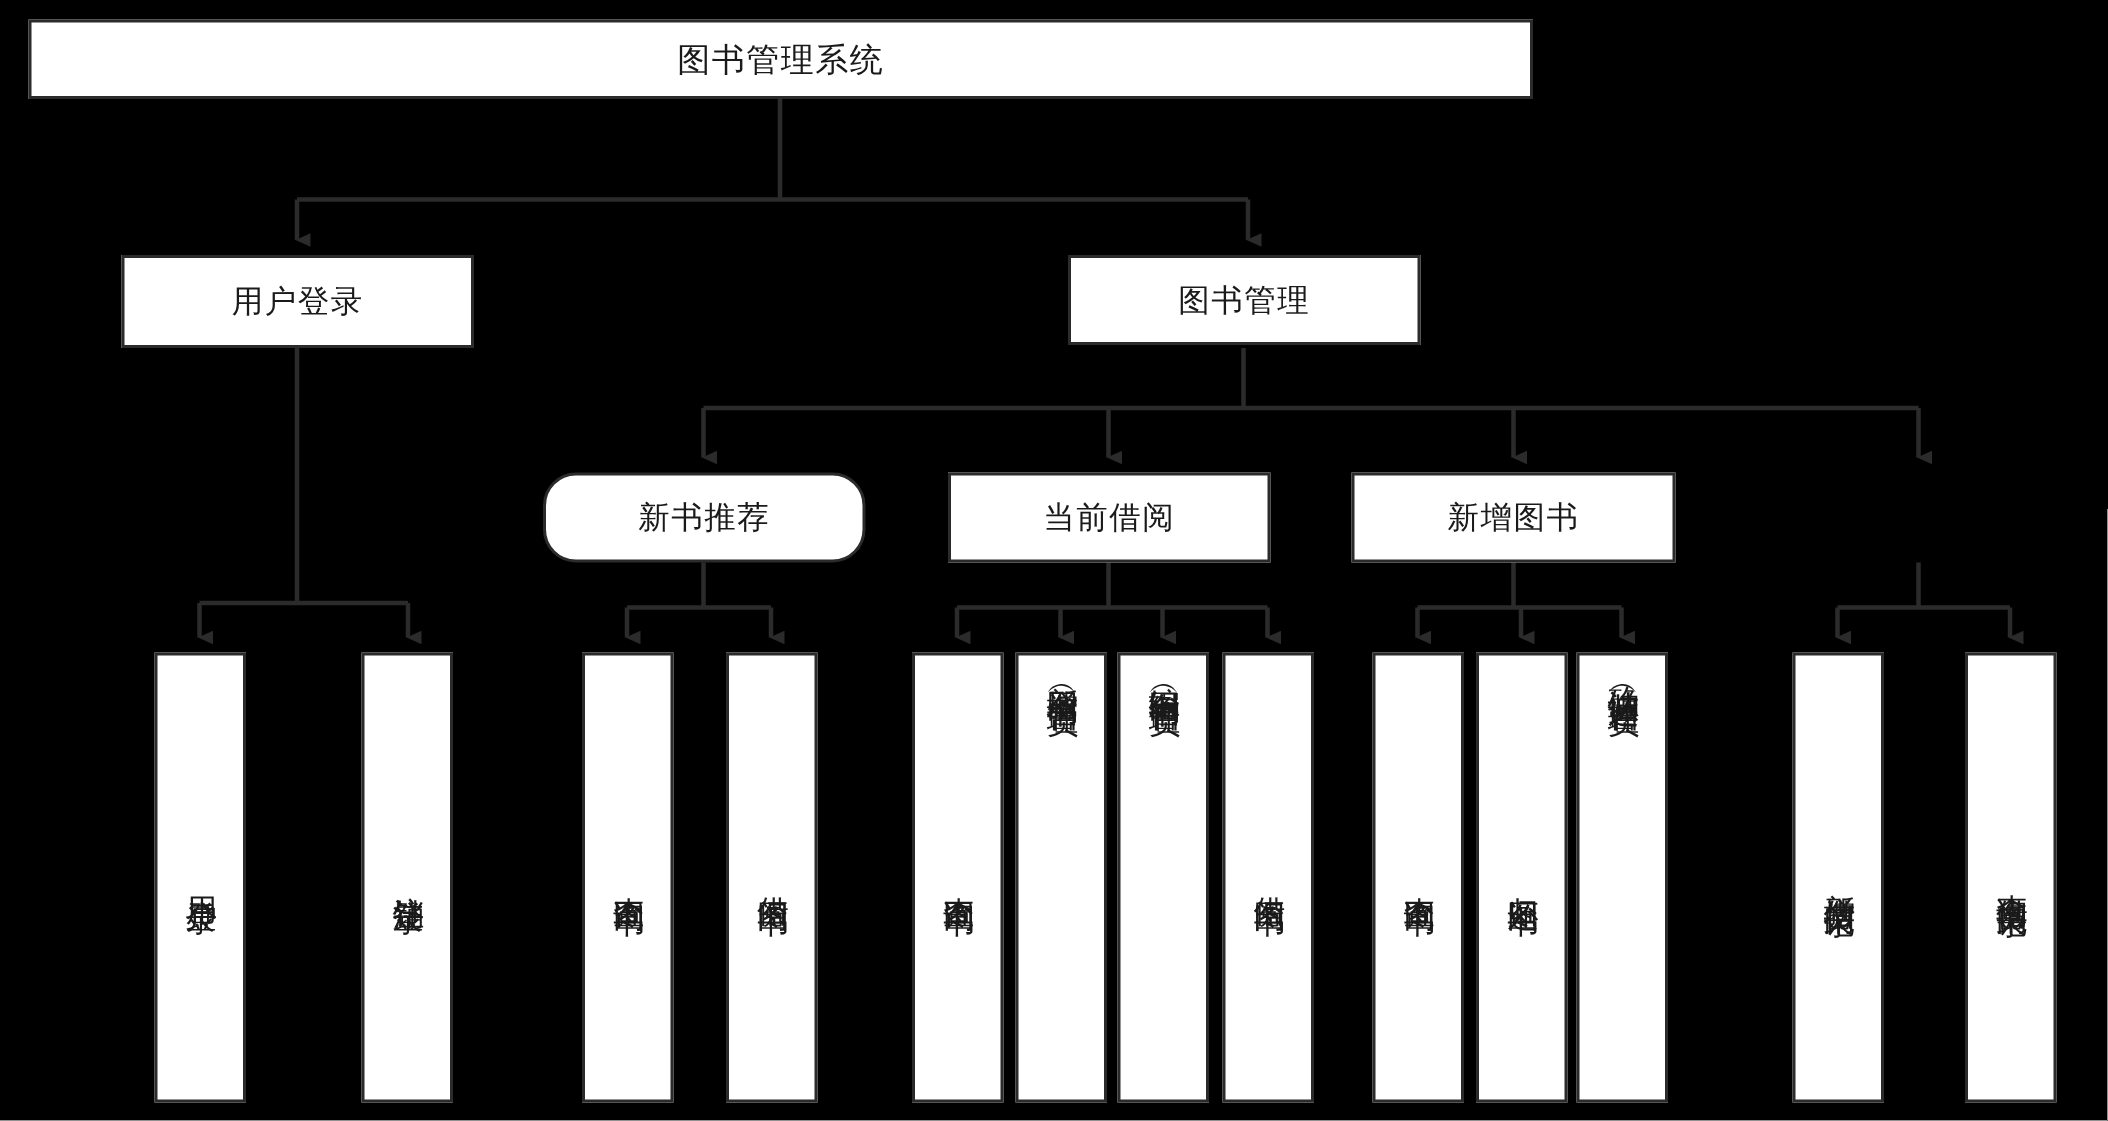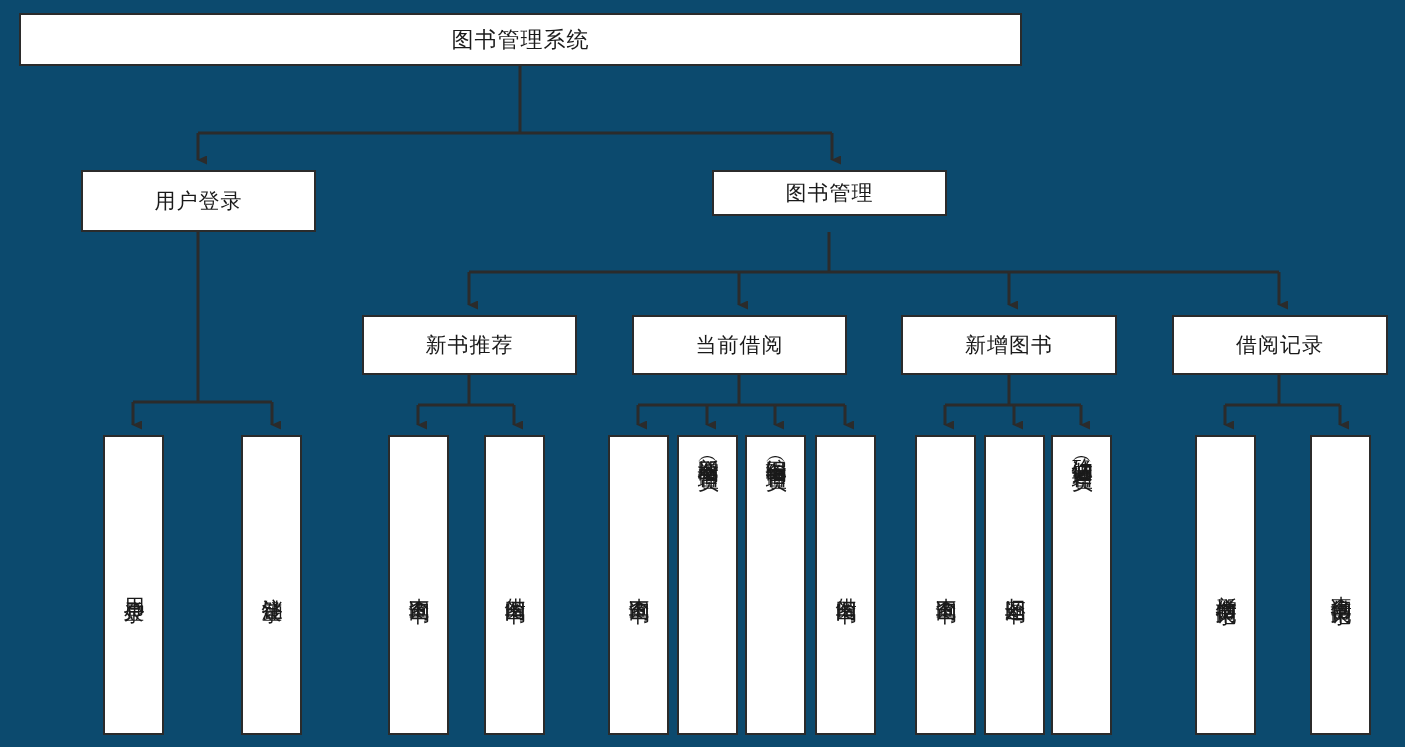--- a/index.html
+++ b/index.html
@@ -8,21 +8,21 @@
     padding: 0;
     background: #ffffff;
   }
   body {
     font-family: "DejaVu Sans", "Liberation Sans", sans-serif;
   }
   #canvas {
     position: relative;
     width: 1405px;
     height: 747px;
-    background: #0c4a6e;
+    background: #000000;
     overflow: hidden;
     text-decoration: underline;
   }
   svg#connectors {
     position: absolute;
     left: 0;
     top: 0;
     width: 1405px;
     height: 747px;
     pointer-events: none;
@@ -131,36 +131,33 @@
     </g>
   </svg>
 
   <div class="node horiz root" style="left:19px; top:13px; width:1003px; height:53px;">
     <span>图书管理系统</span>
   </div>
 
   <div class="node horiz" style="left:81px; top:170px; width:235px; height:62px;">
     <span>用户登录</span>
   </div>
-  <div class="node horiz" style="left:712px; top:170px; width:235px; height:46px;">
+  <div class="node horiz" style="left:712px; top:170px; width:235px; height:60px;">
     <span>图书管理</span>
   </div>
 
-  <div class="node horiz" style="left:362px; top:315px; width:215px; height:60px;">
+  <div class="node horiz" style="left:362px; top:315px; width:215px; height:60px;border-radius:22px;">
     <span>新书推荐</span>
   </div>
   <div class="node horiz" style="left:632px; top:315px; width:215px; height:60px;">
     <span>当前借阅</span>
   </div>
   <div class="node horiz" style="left:901px; top:315px; width:216px; height:60px;">
     <span>新增图书</span>
   </div>
-  <div class="node horiz" style="left:1172px; top:315px; width:216px; height:60px;">
-    <span>借阅记录</span>
-  </div>
 
   <div class="node vert center" style="left:103px; top:435px; width:61px; height:300px;">
     <span class="vlabel">用户登录</span>
   </div>
   <div class="node vert center" style="left:241px; top:435px; width:61px; height:300px;">
     <span class="vlabel">注销登录</span>
   </div>
 
   <div class="node vert center" style="left:388px; top:435px; width:61px; height:300px;">
     <span class="vlabel">查询图书</span>

